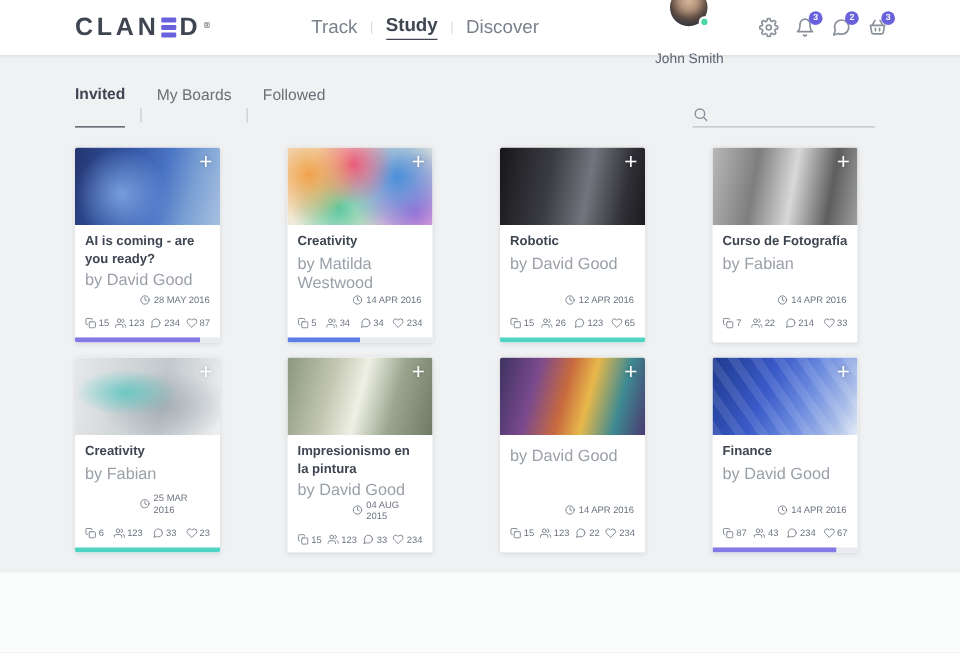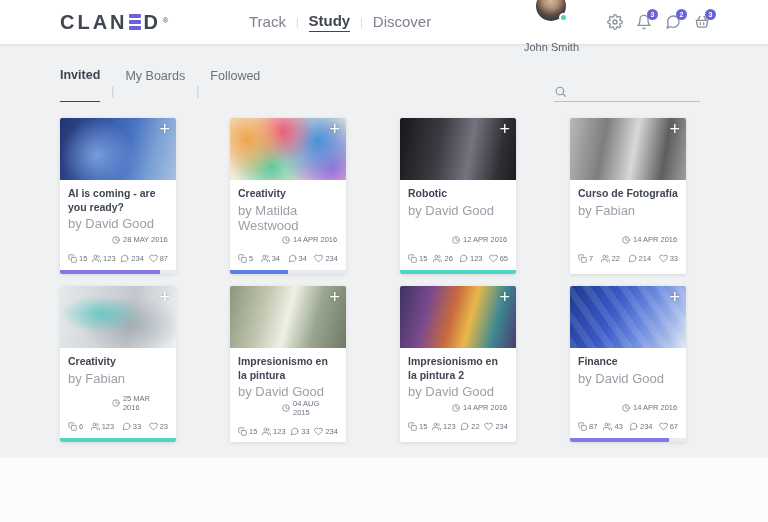--- a/index.html
+++ b/index.html
@@ -477,21 +477,20 @@
     <div class="progress-track">
       <div class="progress-fill"></div>
     </div>
   </div>
 
   <div class="card">
     <div class="card-image img-impressionism-2">
       <span class="plus">+</span>
     </div>
     <div class="card-body">
-      <div class="card-title">Impresionismo en la pintura 2</div>
       <div class="card-author">by David Good</div>
       <div class="card-date">
         <svg viewBox="0 0 24 24" fill="none" stroke="currentColor" stroke-width="2" stroke-linecap="round" stroke-linejoin="round">
               <circle cx="12" cy="12" r="10"></circle>
               <path d="M12 6v6l4 2"></path>
             </svg>
         <span>14 APR 2016</span>
       </div>
       <div class="card-stats">
         <span class="stat">

